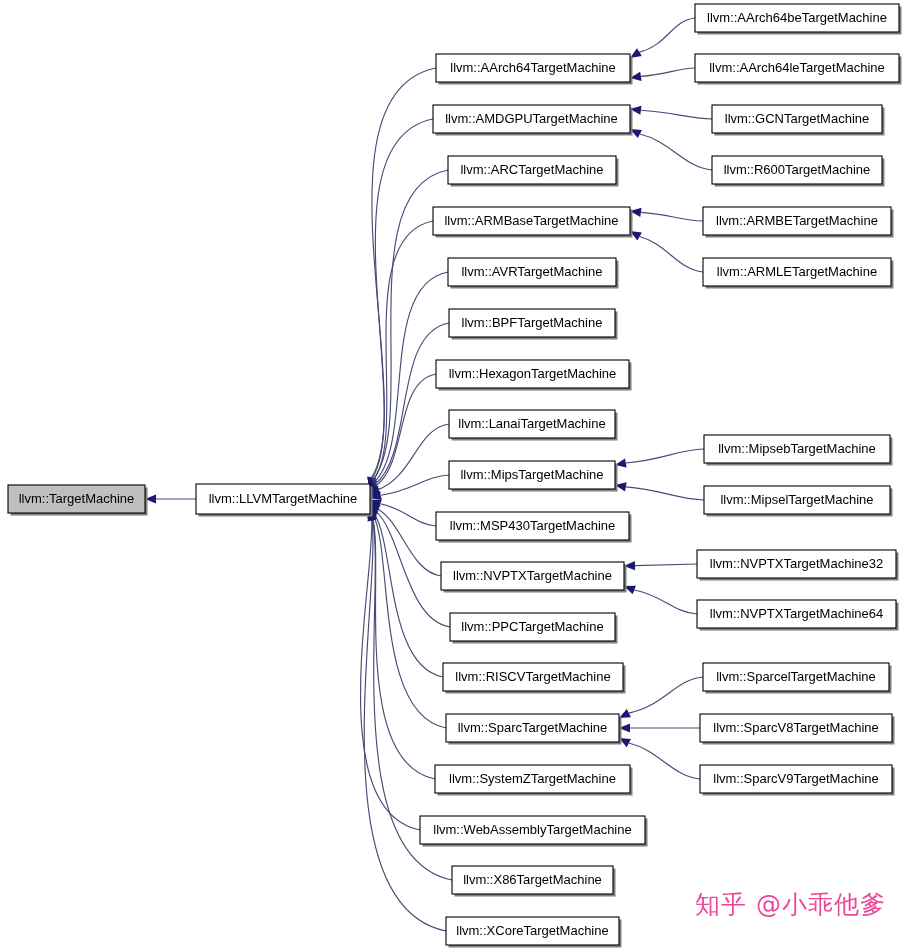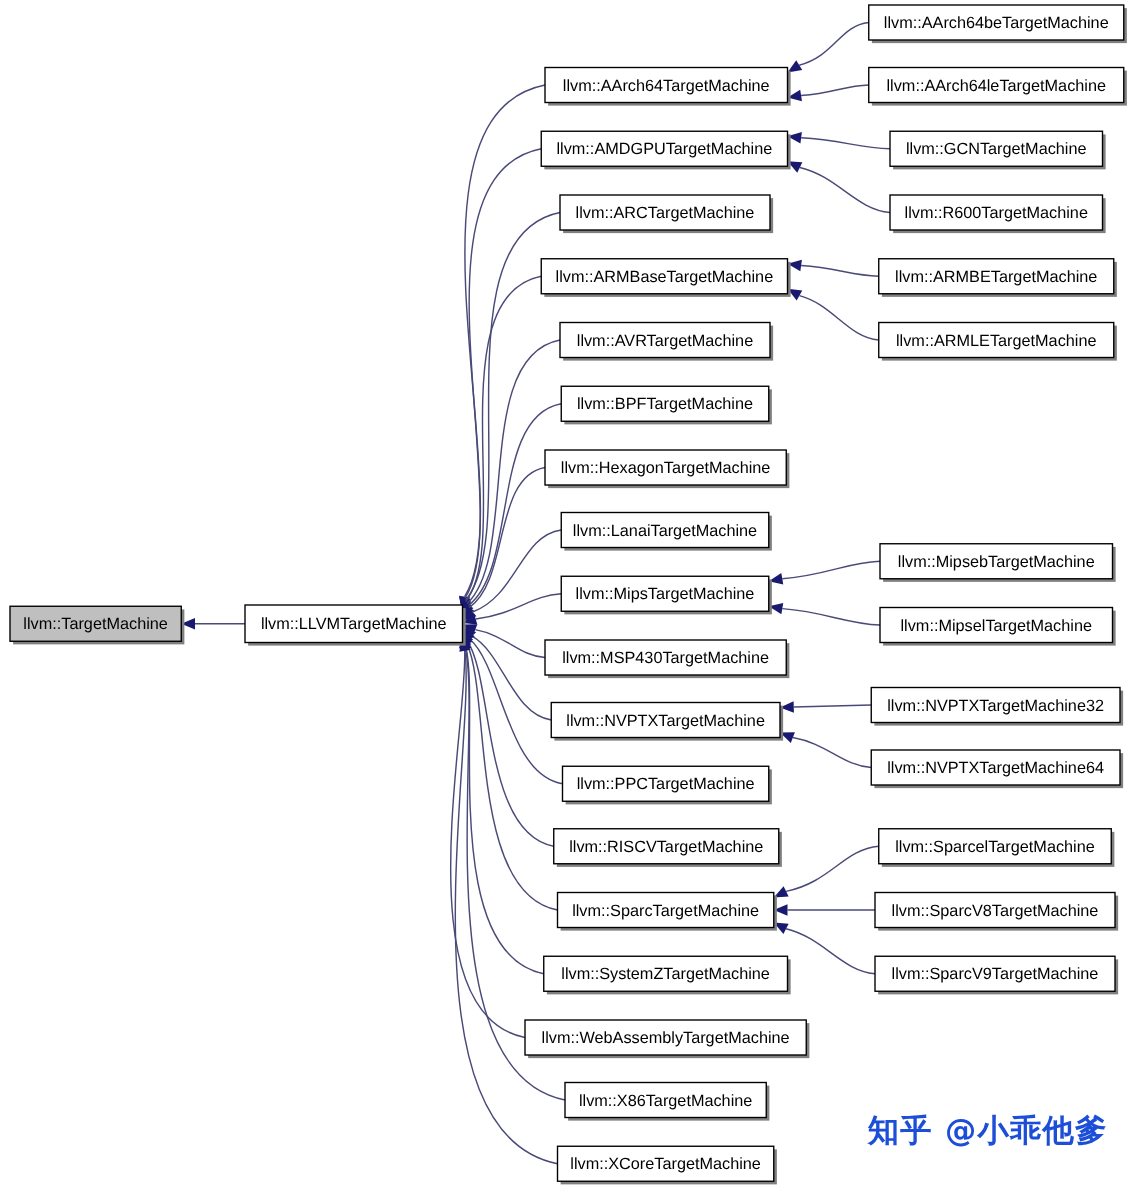--- a/index.html
+++ b/index.html
@@ -51,25 +51,24 @@
   .edge-head {
     fill: #191970;
     stroke: none;
   }
   #watermark {
     position: absolute;
     right: 18px;
     bottom: 28px;
     font-family: "DejaVu Sans", sans-serif;
     font-size: 25px;
-    color: #1d4ed8;
+    color: #ec4899;
     letter-spacing: 1px;
     user-select: none;
     white-space: nowrap;
-    font-weight: bold;
   }
 </style>
 </head>
 <body>
 
 <div id="diagram-root">
   <svg class="graph" id="graph-svg" viewBox="0 0 904 949">
       <g>
         <path d="M156,499 L196,499" class="edge-line"></path>
         <polygon points="145,499 156,503.6 156,494.4" class="edge-head"></polygon>

